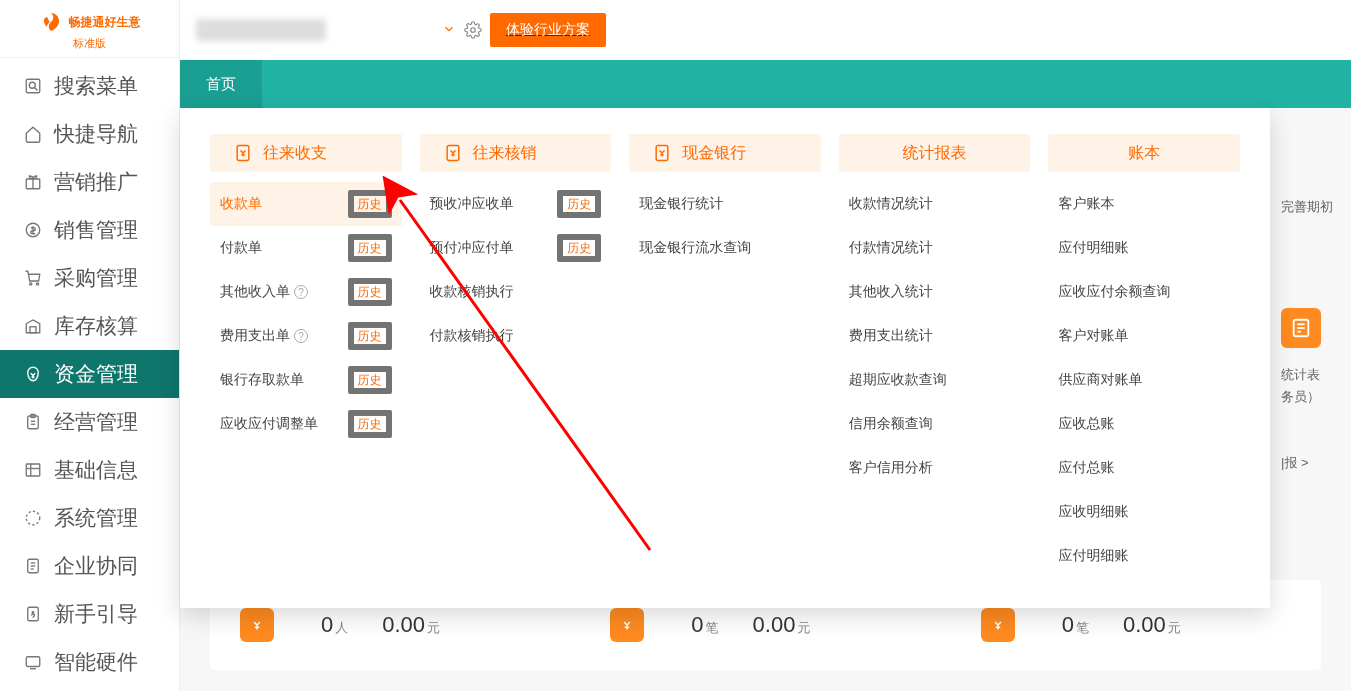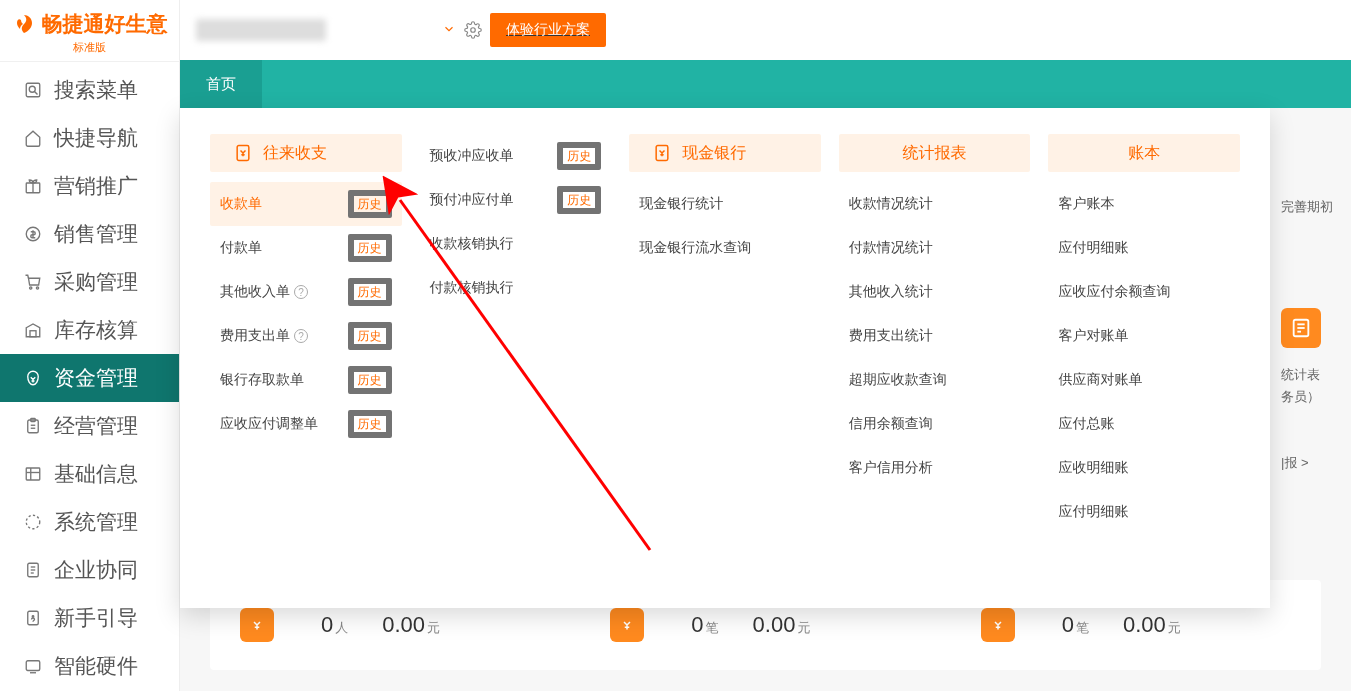--- a/index.html
+++ b/index.html
@@ -27,21 +27,21 @@
       flex-direction: column;
       align-items: center;
       padding: 10px 0 6px;
       border-bottom: 1px solid #f0f0f0;
     }
     .brand-row { display: flex; align-items: center; gap: 6px; }
     .brand-logo {
       width: 24px; height: 24px;
       color: #ff6a00;
     }
-    .brand-title { color: #ff6a00; font-size: 21px; font-weight: 600; }
+    .brand-title { color: #ff6a00; font-size: 12px; font-weight: 600; }
     .brand-sub { color: #ff6a00; font-size: 11px; margin-top: 2px; }
     .nav { padding-top: 4px; }
     .nav-item {
       display: flex;
       align-items: center;
       gap: 12px;
       height: 48px;
       padding: 0 24px;
       color: #555;
       cursor: pointer;
@@ -468,20 +468,27 @@
       <div class="mm-item">
         <span class="mm-item-label">银行存取款单</span>
         <span class="history-tag">历史</span>
       </div>
       <div class="mm-item">
         <span class="mm-item-label">应收应付调整单</span>
         <span class="history-tag">历史</span>
       </div>
     </div>
     <div class="mm-col">
+      <div class="mm-header">
+        <span class="mm-header-icon"><svg width="20" height="20" viewBox="0 0 24 24" fill="none" stroke="currentColor" stroke-width="1.8">
+            <rect x="5" y="3" width="14" height="18" rx="2"></rect>
+            <path d="M9 9l3 3 3-3M12 12v4M10 14h4"></path>
+          </svg></span>
+        <span>往来核销</span>
+      </div>
       <div class="mm-item">
         <span class="mm-item-label">预收冲应收单</span>
         <span class="history-tag">历史</span>
       </div>
       <div class="mm-item">
         <span class="mm-item-label">预付冲应付单</span>
         <span class="history-tag">历史</span>
       </div>
       <div class="mm-item">
         <span class="mm-item-label">收款核销执行</span>
@@ -542,20 +549,23 @@
         <span class="mm-item-label">应付明细账</span>
       </div>
       <div class="mm-item">
         <span class="mm-item-label">应收应付余额查询</span>
       </div>
       <div class="mm-item">
         <span class="mm-item-label">客户对账单</span>
       </div>
       <div class="mm-item">
         <span class="mm-item-label">供应商对账单</span>
+      </div>
+      <div class="mm-item">
+        <span class="mm-item-label">应收总账</span>
       </div>
       <div class="mm-item">
         <span class="mm-item-label">应付总账</span>
       </div>
       <div class="mm-item">
         <span class="mm-item-label">应收明细账</span>
       </div>
       <div class="mm-item">
         <span class="mm-item-label">应付明细账</span>
       </div>

